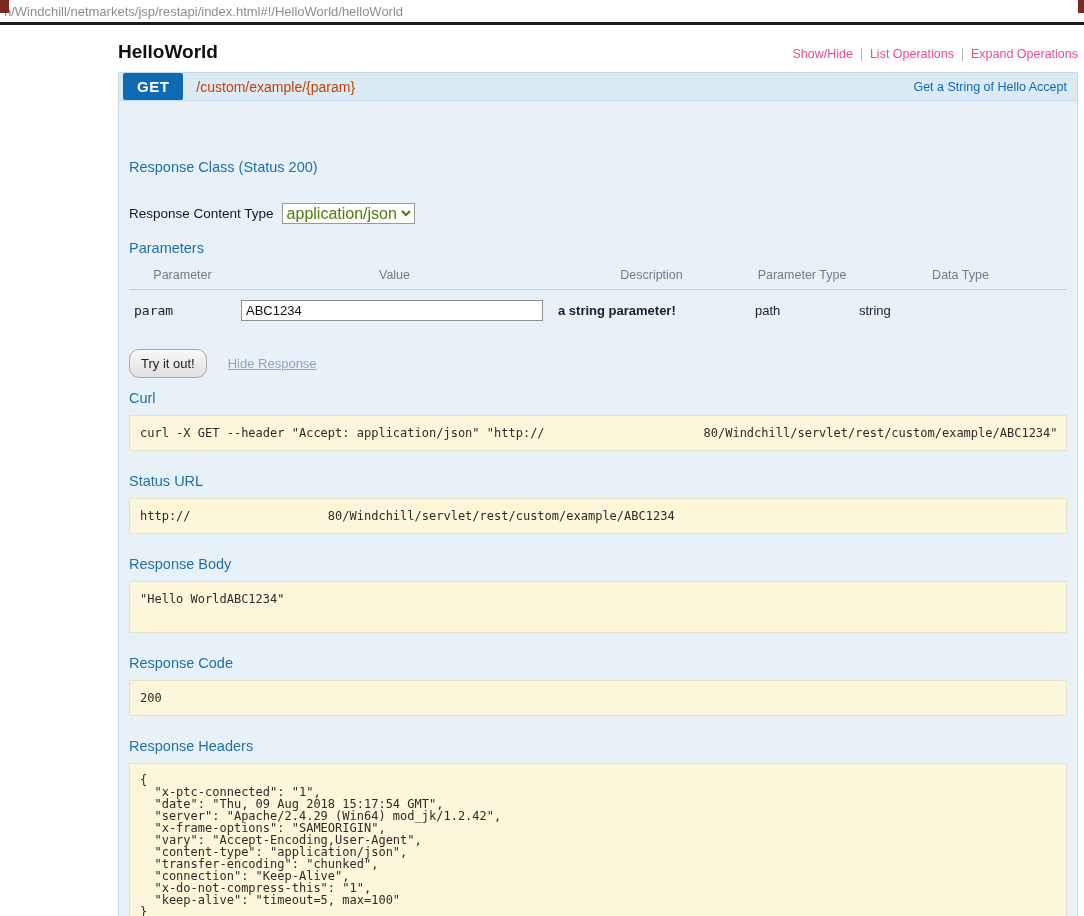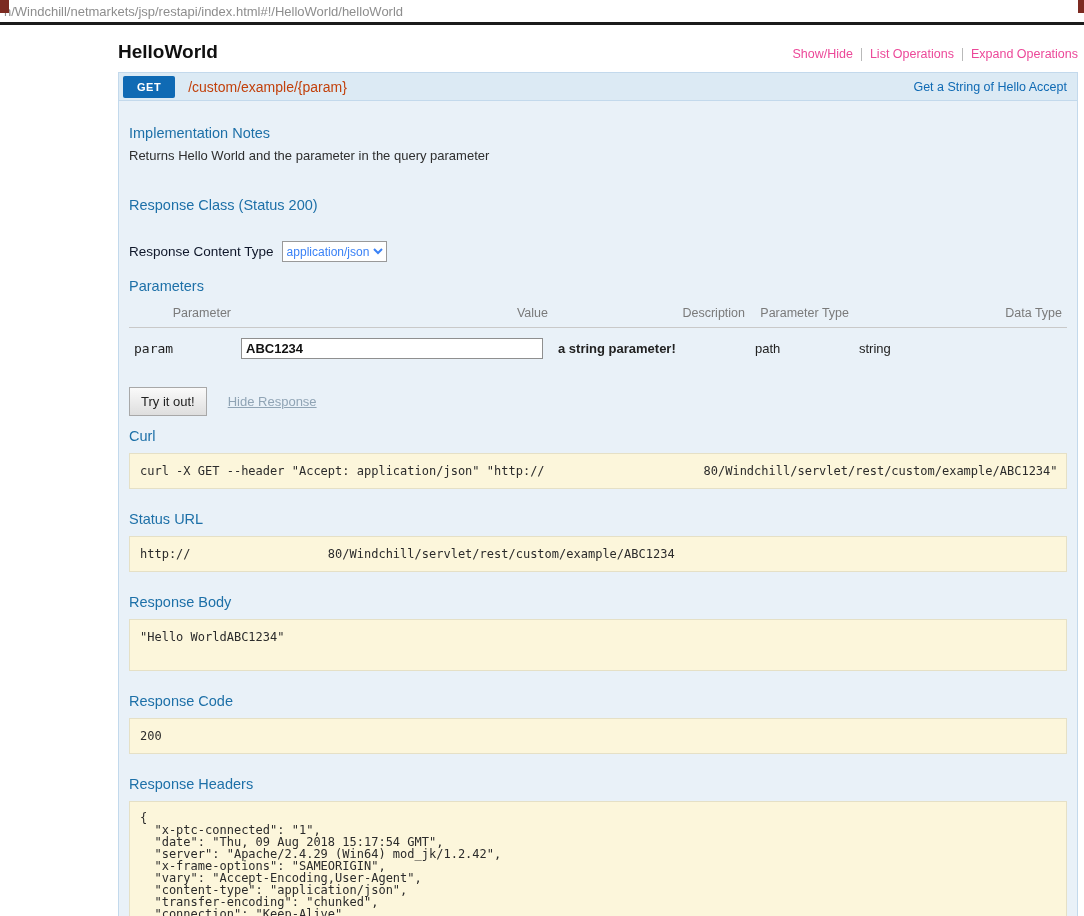--- a/index.html
+++ b/index.html
@@ -50,21 +50,21 @@
   .op-header {
     display:flex; align-items:center;
     background:#dceaf4;
     border:1px solid #c3d9ec;
     height:29px;
     padding:0 10px 0 4px;
     cursor:pointer;
   }
   .method-badge {
     background:#0f6ab4; color:#fff;
-    font-size:11px; font-weight:bold;
+    font-size:15px; font-weight:bold;
     padding:5px 14px; border-radius:2px;
     letter-spacing:0.5px;
   }
   .op-path { margin-left:13px; font-size:14px; color:#c2410c; }
   .op-summary { margin-left:auto; color:#0f6ab4; font-size:12.5px; cursor:pointer; }
 
   
   .op-content {
     background:#e9f1f8;
     border:1px solid #c3d9ec;
@@ -75,49 +75,49 @@
     color:#1d70a8; font-size:14.5px; font-weight:500; margin:0 0 7px 0;
   }
   .notes-text { font-size:13px; color:#2e2e2e; }
   .sec { margin-bottom:22px; }
   .sec.tight { margin-bottom:16px; }
 
   .rct-row { display:flex; align-items:center; margin:28px 0 16px 0; }
   .rct-label { font-size:13.5px; color:#0f172a; margin-right:8px; }
   select.rct-select {
     font-family:"Liberation Sans", sans-serif;
-    font-size:12px; height:21px; border:1px solid #999; background:#fff; color:#3b82f6;
+    font-size:16px; height:21px; border:1px solid #999; background:#fff; color:#4d7c0f;
   }
 
   
   table.params { width:100%; border-collapse:collapse; margin-top:4px; }
   table.params th {
-    text-align:right; font-weight:normal; color:#7a7a7a; font-size:12.5px;
+    text-align:center; font-weight:normal; color:#7a7a7a; font-size:12.5px;
     padding:5px 5px 7px 5px; border-bottom:1px solid #c9c9c9;
   }
   table.params td { padding:10px 5px 6px 5px; vertical-align:middle; font-size:13px; color:#222; }
   .col-name  { width:107px; }
   .col-value { width:317px; }
   .col-desc  { width:197px; }
   .col-ptype { width:104px; }
   td.param-name { font-family:"DejaVu Sans Mono", monospace; font-size:12px; color:#111; }
   td.param-desc { font-weight:bold; }
   input.param-input {
     width:302px; height:21px; border:1px solid #8f8f8f; background:#fff;
-    font-family:"Liberation Sans", sans-serif; font-size:13px; font-weight:bold;
+    font-family:"Liberation Sans", sans-serif; font-size:13px; font-weight:normal;
     padding:1px 4px; color:#111;
   }
 
   
   .try-row { display:flex; align-items:center; margin:22px 0 12px 0; }
   button.try-btn {
     font-family:"Liberation Sans", sans-serif;
     font-size:13px; color:#222;
     background:linear-gradient(#fafafa,#dedede);
-    border:1px solid #a8a8a8; border-radius:0;
+    border:1px solid #a8a8a8; border-radius:10px;
     padding:6px 11px; cursor:pointer;
   }
   .hide-response { margin-left:21px; color:#90a4b5; font-size:13px; text-decoration:underline; cursor:pointer; }
 
   
   pre.codeblock {
     background:#fcf6db;
     border:1px solid #e5e0c6;
     padding:10px 10px;
     font-family:"DejaVu Sans Mono", monospace;
@@ -151,24 +151,20 @@
   </div>
 
   <div class="op-header">
     <span class="method-badge">GET</span>
     <span class="op-path">/custom/example/{param}</span>
     <span class="op-summary">Get a String of Hello Accept</span>
   </div>
 
   <div class="op-content">
 
-    <div class="sec">
-      <h4 class="sec-heading">Implementation Notes</h4>
-      <div class="notes-text">Returns Hello World and the parameter in the query parameter</div>
-    </div>
 
     <div class="sec" style="margin-top:34px;">
       <h4 class="sec-heading">Response Class (Status 200)</h4>
     </div>
 
     <div class="rct-row">
       <span class="rct-label">Response Content Type</span>
       <select class="rct-select">
         <option>application/json</option>
       </select>

